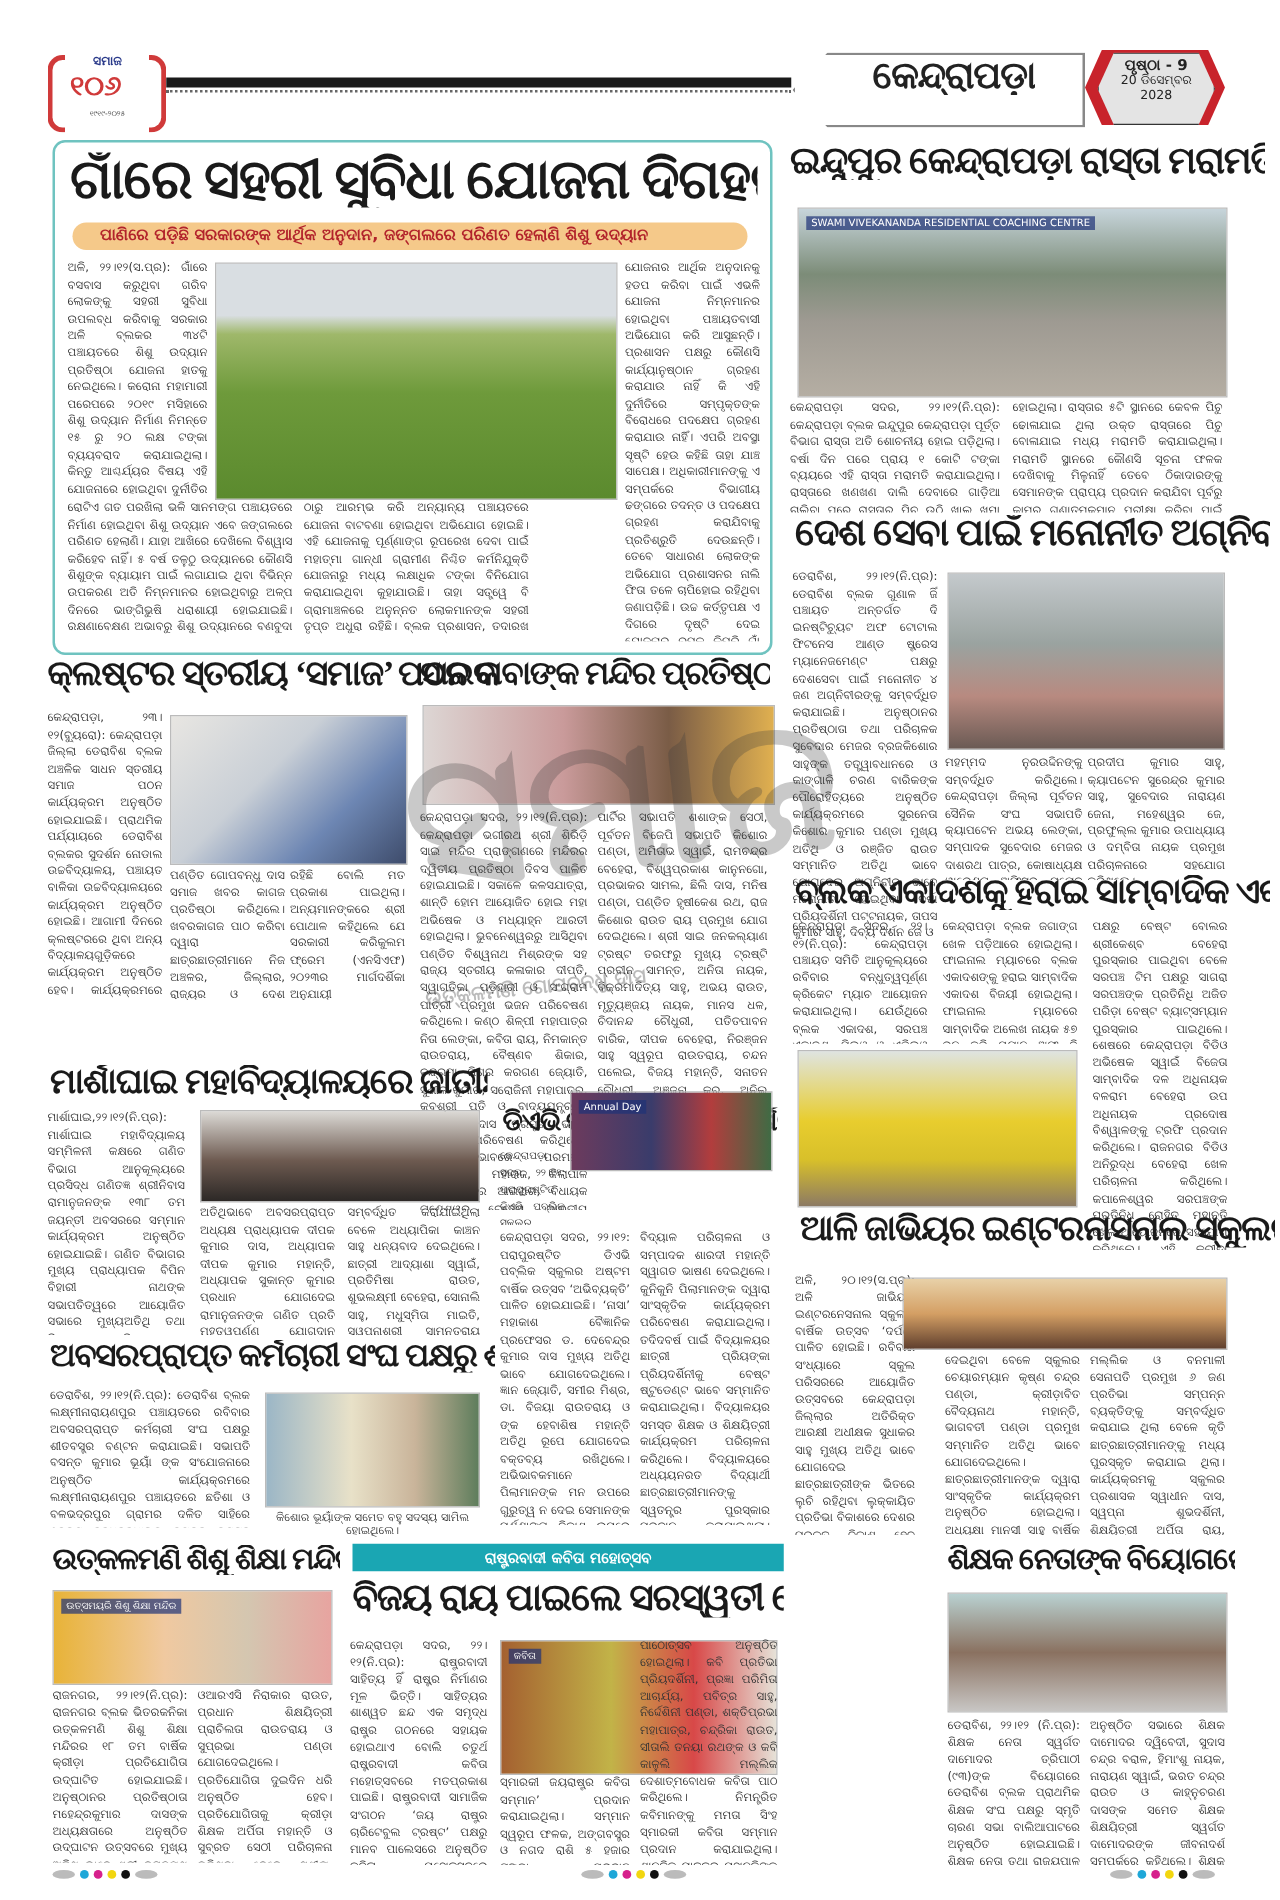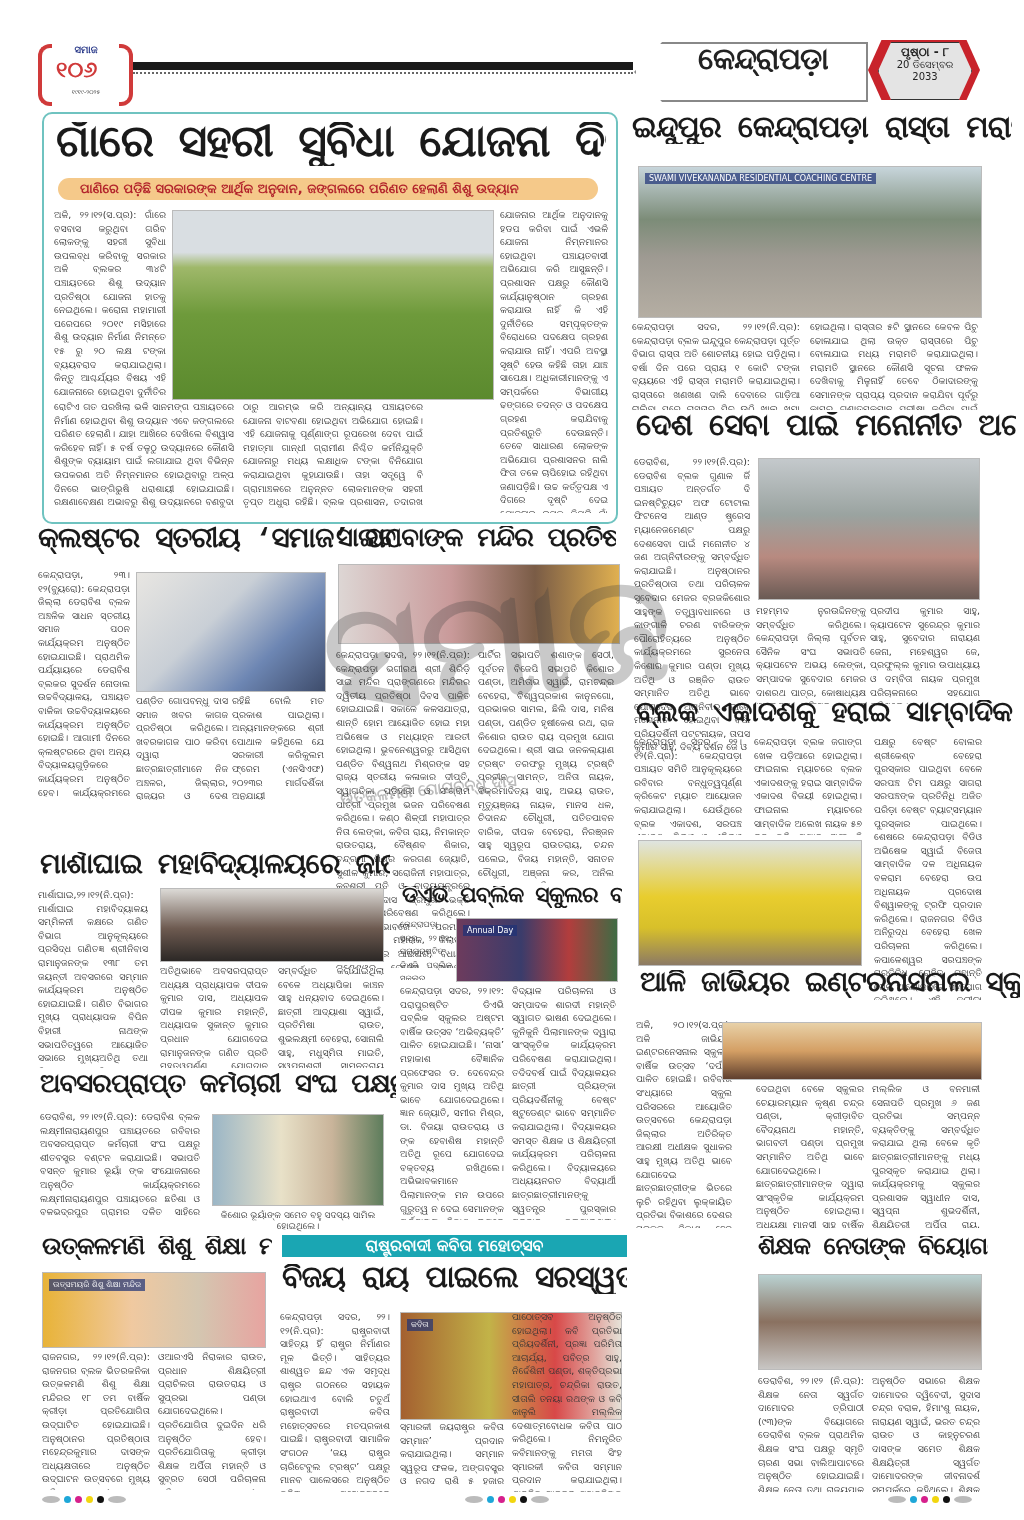--- a/index.html
+++ b/index.html
@@ -1,19 +1,19 @@
 <!DOCTYPE html>
 <html><head>
 <meta charset="utf-8">
 <style>
   html, body { margin: 0; padding: 0; background: #fff; }
   body { width: 1024px; height: 1520px; position: relative; overflow: hidden;
          font-family: "DejaVu Sans", sans-serif; color: #222; }
   .abs { position: absolute; }
-  .hl { font-family: Liberation Mono, monospace; font-weight: bold; color: #1a1a1a; line-height: 1; white-space: nowrap; overflow: hidden; letter-spacing: -1px; }
+  .hl { font-family: Liberation Serif, serif; font-weight: bold; color: #1a1a1a; line-height: 1; white-space: nowrap; overflow: hidden; letter-spacing: -1px; }
   .body-text { font-size: 9.4px; line-height: 13.6px; color: #333; text-align: justify; overflow: hidden; }
   .photo { position: absolute; overflow: hidden; border: 1px solid #bbb; }
   .caption { font-size: 9px; color: #333; text-align: center; }
 
   
   .logo-box { left: 38px; top: 40px; width: 95px; height: 62px; }
   .logo-bracket { position: absolute; top: 4px; width: 10px; height: 54px; border: 4px solid #d03a3a; }
   .logo-bracket.l { left: 0; border-right: none; border-radius: 12px 0 0 12px; }
   .logo-bracket.r { right: 0; border-left: none; border-radius: 0 12px 12px 0; }
   .logo-top { position: absolute; left: 18px; top: 4px; width: 60px; font-size: 10px; color: #2a3a8a; text-align: center; font-weight: bold; }
@@ -31,21 +31,21 @@
   .page-badge-inner { left: 878px; top: 42px; width: 92px; height: 56px; background: #e4e4e4; border: 1px solid #333;
                 clip-path: polygon(14% 0,86% 0,100% 50%,86% 100%,14% 100%,0 50%); text-align: center; }
   .page-no { font-size: 12px; font-weight: bold; color: #222; margin-top: 2px; }
   .page-date { font-size: 10px; color: #222; line-height: 12px; }
 
   
   .lead-box { left: 42px; top: 112px; width: 572px; height: 408px; border: 2px solid #6fc3c0; border-radius: 10px; }
   .subhead-pill { left: 58px; top: 178px; width: 540px; height: 22px; background: #f5c98a; border-radius: 11px; }
   .subhead-text { left: 80px; top: 181px; font-size: 13px; color: #b2232b; font-weight: bold; white-space: nowrap; }
 
-  .teal-banner { left: 282px; top: 1235px; width: 345px; height: 22px; background: #1aa6b3; color: #fff; font-weight: bold; font-size: 16px; text-align: center; line-height: 22px; }
+  .teal-banner { left: 282px; top: 1235px; width: 345px; height: 22px; background: #1aa6b3; color: #fff; font-weight: bold; font-size: 12px; text-align: center; line-height: 22px; }
 
   .reg-marks { position: absolute; display: flex; gap: 4px; align-items: center; }
   .reg-marks .oval { width: 18px; height: 7px; background: #bbb; border-radius: 50%; }
   .reg-marks .dot { width: 7px; height: 7px; border-radius: 50%; }
 
   .watermark { left: 330px; top: 560px; width: 260px; height: 300px; font-size: 150px; color: rgba(60,60,60,0.28); font-weight: bold; transform: rotate(-6deg); pointer-events: none; }
   .watermark-sub { left: 340px; top: 780px; font-size: 16px; color: rgba(60,60,60,0.35); font-weight: bold; transform: rotate(-6deg); white-space: nowrap; }
 
   
   .ph-field { background: linear-gradient(180deg,#d9dee2 0%,#d9dee2 22%,#9fb86a 30%,#6e9a3b 55%,#5b8a2e 100%); }
@@ -72,23 +72,23 @@
   <div class="logo-top">ସମାଜ</div>
   <div class="logo-num">୧୦୬</div>
   <div class="logo-years">୧୯୧୯-୨୦୨୫</div>
 </div>
 <div class="abs rule-thick"></div>
 <div class="abs rule-dots"></div>
 <div class="abs section-tab"></div>
 <div class="abs hl section-name">କେନ୍ଦ୍ରାପଡ଼ା</div>
 <div class="abs page-badge"></div>
 <div class="abs page-badge-inner">
-  <div class="page-no">ପୃଷ୍ଠା - ୮</div>
+  <div class="page-no">ପୃଷ୍ଠା - 9</div>
   <div class="page-date">20 ଡିସେମ୍ବର</div>
-  <div class="page-date">2033</div>
+  <div class="page-date">2028</div>
 </div>
 
 <div class="abs lead-box"></div>
 <div class="abs hl" style="left:56px;top:122px;font-size:44px;width:550px;">ଗାଁରେ ସହରୀ ସୁବିଧା ଯୋଜନା ଦିଗହରା</div>
 <div class="abs subhead-pill"></div>
 <div class="abs subhead-text">ପାଣିରେ ପଡ଼ିଛି ସରକାରଙ୍କ ଆର୍ଥିକ ଅନୁଦାନ, ଜଙ୍ଗଲରେ ପରିଣତ ହେଲାଣି ଶିଶୁ ଉଦ୍ୟାନ</div>
 <div class="abs body-text" style="left:54px;top:208px;width:112px;height:190px;">ଅଳି, ୨୨।୧୨(ସ.ପ୍ର): ଗାଁରେ ବସବାସ କରୁଥିବା ଗରିବ ଲୋକଙ୍କୁ ସହରୀ ସୁବିଧା ଉପଲବ୍ଧ କରିବାକୁ ସରକାର ଅଳି ବ୍ଲକର ୩୪ଟି ପଞ୍ଚାୟତରେ ଶିଶୁ ଉଦ୍ୟାନ ପ୍ରତିଷ୍ଠା ଯୋଜନା ହାତକୁ ନେଇଥିଲେ। କରୋନା ମହାମାରୀ ପରେପରେ ୨୦୧୯ ମସିହାରେ ଶିଶୁ ଉଦ୍ୟାନ ନିର୍ମାଣ ନିମନ୍ତେ ୧୫ ରୁ ୨୦ ଲକ୍ଷ ଟଙ୍କା ବ୍ୟୟବରାଦ କରାଯାଇଥିଲା। କିନ୍ତୁ ଆଶ୍ଚର୍ଯ୍ୟର ବିଷୟ ଏହି ଯୋଜନାରେ ହୋଇଥିବା ଦୁର୍ନୀତିର ରହସ୍ୟ ଏବେ ବାହାରି ହୋଇପଡ଼ୁଛି। ବ୍ଲକର ପ୍ରାୟତଃ ପଞ୍ଚାୟତରେ ଶିଶୁ ଉଦ୍ୟାନ ଅଧା ହୋଇ ପଡ଼ିରହିଛି। ବିଶେଷ କରି ଗତ ବର୍ଷଠୁ</div>
 <div class="photo ph-field" style="left:172px;top:210px;width:320px;height:188px;"></div>
 <div class="abs body-text" style="left:500px;top:208px;width:108px;height:305px;">ଯୋଜନାର ଆର୍ଥିକ ଅନୁଦାନକୁ ହଡପ କରିବା ପାଇଁ ଏଭଳି ଯୋଜନା ନିମ୍ନମାନର ହୋଇଥିବା ପଞ୍ଚାୟତବାସୀ ଅଭିଯୋଗ କରି ଆସୁଛନ୍ତି। ପ୍ରଶାସନ ପକ୍ଷରୁ କୌଣସି କାର୍ଯ୍ୟାନୁଷ୍ଠାନ ଗ୍ରହଣ କରାଯାଉ ନାହିଁ କି ଏହି ଦୁର୍ନୀତିରେ ସମ୍ପୃକ୍ତଙ୍କ ବିରୋଧରେ ପଦକ୍ଷେପ ଗ୍ରହଣ କରାଯାଉ ନାହିଁ। ଏପରି ଅବସ୍ଥା ସୃଷ୍ଟି ହେଉ କହିଛି ତାହା ଯାଞ୍ଚ ସାପେକ୍ଷ। ଅଧିକାରୀମାନଙ୍କୁ ଏ ସମ୍ପର୍କରେ ବିଭାଗୀୟ ଢଙ୍ଗରେ ତଦନ୍ତ ଓ ପଦକ୍ଷେପ ଗ୍ରହଣ କରାଯିବାକୁ ପ୍ରତିଶ୍ରୁତି ଦେଉଛନ୍ତି। ତେବେ ସାଧାରଣ ଲୋକଙ୍କ ଅଭିଯୋଗ ପ୍ରଶାସନର ନାଲି ଫିତା ତଳେ ଚାପିହୋଇ ରହିଥିବା ଜଣାପଡ଼ିଛି। ଉଚ୍ଚ କର୍ତ୍ତୃପକ୍ଷ ଏ ଦିଗରେ ଦୃଷ୍ଟି ଦେଇ ଯୋଜନାର ରୂପକ କିପରି ଗାଁ ଲୋକେ ପାଇବେ ସେ ଦିଗରେ ତୁରନ୍ତ ପଦକ୍ଷେପ ଗ୍ରହଣ କରିବା ସହ ଶିଶୁ ଉଦ୍ୟାନକୁ ପୁନରୁଦ୍ଧାର କରିବାକୁ ପଞ୍ଚାୟତବାସୀ ଦାବି କରିଛନ୍ତି। ଏ ସମ୍ପର୍କରେ ଅଳି ବିଡିଓ ଅଭିନାଶ ବିଶ୍ୱଜିତ ସେଠୀଙ୍କୁ ପଚାରିଯିବାରୁ ପୂର୍ବରୁ ହୋଇଥିବା ଯୋଜନାର ରୂପରେଖ କଣ ହୋଇଛି ତାହା ଦେଖିଲା ପରେ ତୁରନ୍ତ ନିର୍ଦ୍ଦିଷ୍ଟ ଯୋଜନାର ପୁନରୁଦ୍ଧାର ଦିଗରେ କାର୍ଯ୍ୟାନୁଷ୍ଠାନ ଗ୍ରହଣ କରାଯିବ ବୋଲି କହିଥିଲେ।</div>
 <div class="abs body-text" style="left:54px;top:400px;width:180px;height:110px;">ରୋଟିଏ ଗତ ପରଖିଲା ଭଳି ସାନମଙ୍ଗ ପଞ୍ଚାୟତରେ ନିର୍ମାଣ ହୋଇଥିବା ଶିଶୁ ଉଦ୍ୟାନ ଏବେ ଜଙ୍ଗଲରେ ପରିଣତ ହେଲାଣି। ଯାହା ଆଖିରେ ଦେଖିଲେ ବିଶ୍ୱାସ କରିହେବ ନାହିଁ। ୫ ବର୍ଷ ତଳୁଠୁ ଉଦ୍ୟାନରେ କୌଣସି ଶିଶୁଙ୍କ ବ୍ୟାୟାମ ପାଇଁ ଲଗାଯାଇ ଥିବା ବିଭିନ୍ନ ଉପକରଣ ଅତି ନିମ୍ନମାନର ହୋଇଥିବାରୁ ଅଳ୍ପ ଦିନରେ ଭାଙ୍ଗିଭୁଷି ଧରାଶାୟୀ ହୋଇଯାଇଛି। ରକ୍ଷଣାବେକ୍ଷଣ ଅଭାବରୁ ଶିଶୁ ଉଦ୍ୟାନରେ ବଣବୁଦା ଓ ଅନାବନା ଗଛ ଉଠି ଜଙ୍ଗଲର ରୂପ ସୃଷ୍ଟି କଲାଣି। ଏପରିକି ଅଳି ବ୍ଲକର ସତରଙ୍ଗକୁମା ସ୍ଥିତ ହେମାଳ, ଚାକକାନି, ନିଆଳ ଓ ମେଣ୍ଡପୁର</div>
@@ -124,21 +124,21 @@
 <div class="abs body-text" style="left:336px;top:648px;width:134px;height:320px;">କେନ୍ଦ୍ରାପଡ଼ା ସଦର, ୨୨।୧୨(ନି.ପ୍ର): କେନ୍ଦ୍ରାପଡ଼ା ଭଗୀରଥ ଶ୍ରୀ ଶିରିଡ଼ି ସାଇ ମନ୍ଦିର ପ୍ରାଙ୍ଗଣରେ ମନ୍ଦିରର ଦ୍ୱିତୀୟ ପ୍ରତିଷ୍ଠା ଦିବସ ପାଳିତ ହୋଇଯାଇଛି। ସକାଳେ କଳସଯାତ୍ରା, ଶାନ୍ତି ହୋମ ଆୟୋଜିତ ହୋଇ ମହା ଅଭିଷେକ ଓ ମଧ୍ୟାହ୍ନ ଆରତୀ ହୋଇଥିଲା। ଭୁବନେଶ୍ୱରରୁ ଆସିଥିବା ପଣ୍ଡିତ ବିଶ୍ୱନାଥ ମିଶ୍ରଙ୍କ ସହ ରାଜ୍ୟ ସ୍ତରୀୟ କଳାକାର ଦୀପ୍ତି, ସ୍ୱାଗତିକା ପଡ଼ିହାରୀ ଓ ସଂଗ୍ରାମ ପାତ୍ରୀ ପ୍ରମୁଖ ଭଜନ ପରିବେଷଣ କରିଥିଲେ। କଣ୍ଠ ଶିଳ୍ପୀ ମହାପାତ୍ର ନିତା ଲେଙ୍କା, କବିତା ରାୟ, ନିମକାନ୍ତ ରାଉତରାୟ, ବୈଷ୍ଣବ ଶିକାର, ଚନ୍ଦ୍ରମା ମିଶ୍ର କରଗଣ ଜ୍ୟୋତି, ସୁଶୀଳ କୁମାର, ସରୋଜିନୀ ମହାପାତ୍ର, କବଶ୍ରୀ ପତି ଓ ବାଦ୍ୟଯନ୍ତ୍ରରେ ଜଗନ୍ନାଥ ଦାସ ପ୍ରମୁଖ ଭକ୍ତି ସଙ୍ଗୀତ ପରିବେଷଣ କରିଥିଲେ। ଅତିଥି ଭାବରେ ପରମହଂସ ପ୍ରଜ୍ଞାନାନନ୍ଦ ମହାରାଜ, କିଲାପାଳ ରଘୁରାମ ଆର ଆଇଅର, ବିଧାୟକ ଗଣେଶ୍ୱର ବେହେରା, ଭାରତୀୟ ଜନତା</div>
 <div class="abs body-text" style="left:478px;top:648px;width:136px;height:235px;">ପାର୍ଟିର ସଭାପତି ଶଶାଙ୍କ ସେଠୀ, ପୂର୍ବତନ ବିଜେପି ସଭାପତି କିଶୋର ପଣ୍ଡା, ଅମିତାଭ ସ୍ୱାଇଁ, ରାମଚନ୍ଦ୍ର ବେହେରା, ବିଶ୍ୱପ୍ରକାଶ କାନୁନଗୋ, ପ୍ରଭାକର ସାମଲ, ଛିଲି ଦାସ, ମନିଷ ପଣ୍ଡା, ପଣ୍ଡିତ ହୃଷୀକେଶ ରଥ, ରାଜ କିଶୋର ରାଉତ ରାୟ ପ୍ରମୁଖ ଯୋଗ ଦେଇଥିଲେ। ଶ୍ରୀ ସାଇ ଜନକଲ୍ୟାଣ ଟ୍ରଷ୍ଟ ତରଫରୁ ମୁଖ୍ୟ ଟ୍ରଷ୍ଟି ପ୍ରବୀନ ସାମନ୍ତ, ଅନିତା ନାୟକ, ବିକ୍ରମାଦିତ୍ୟ ସାହୁ, ଅଭୟ ରାଉତ, ମୃତ୍ୟୁଞ୍ଜୟ ନାୟକ, ମାନସ ଧଳ, ଚିଦାନନ୍ଦ ଚୌଧୁରୀ, ପତିତପାବନ ବାରିକ, ଦୀପକ ବେହେରା, ନିରଞ୍ଜନ ସାହୁ ସ୍ୱରୂପ ରାଉତରାୟ, ଚନ୍ଦନ ପଲେଇ, ବିଜୟ ମହାନ୍ତି, ସନାତନ ଚୌଧୁରୀ, ଅଞ୍ଜନା କର, ଅନିଲ ପଣ୍ଡାକରାୟ, କାଳିପ୍ରସାଦ ମହାରଣା, ସରିତା ଦାସ, ଚିନ୍ମୟ ମହାନ୍ତି, ଦୀପକ ଦାସ, ଚିତରଞ୍ଜନ ଧଳ, ପ୍ରଦୀପ ସାହୁ, ବିଶ୍ୱ ରଞ୍ଜନ ଧଳ ପ୍ରମୁଖ ଉତ୍ସବ କାର୍ଯ୍ୟକ୍ରମକୁ ସୁଚାରୁ ରୂପେ ପରିଚାଳନା କରିଥିଲେ।</div>
 
 <div class="abs hl" style="left:40px;top:852px;font-size:28px;width:350px;">ମାର୍ଶାଘାଇ ମହାବିଦ୍ୟାଳୟରେ ଜାତୀୟ ଗଣିତ ଦିବସ</div>
 <div class="abs body-text" style="left:38px;top:888px;width:110px;height:180px;">ମାର୍ଶାଘାଇ,୨୨।୧୨(ନି.ପ୍ର): ମାର୍ଶାଘାଇ ମହାବିଦ୍ୟାଳୟ ସମ୍ମିଳନୀ କକ୍ଷରେ ଗଣିତ ବିଭାଗ ଆନୁକୂଲ୍ୟରେ ପ୍ରସିଦ୍ଧ ଗଣିତଜ୍ଞ ଶ୍ରୀନିବାସ ରାମାନୁଜନଙ୍କ ୧୩୮ ତମ ଜୟନ୍ତୀ ଅବସରରେ ସମ୍ମାନ କାର୍ଯ୍ୟକ୍ରମ ଅନୁଷ୍ଠିତ ହୋଇଯାଇଛି। ଗଣିତ ବିଭାଗର ମୁଖ୍ୟ ପ୍ରାଧ୍ୟାପକ ବିପିନ ବିହାରୀ ନାଥଙ୍କ ସଭାପତିତ୍ୱରେ ଆୟୋଜିତ ସଭାରେ ମୁଖ୍ୟଅତିଥି ତଥା ବିଷୟ ବିଶାରଦଭାବେ ମାର୍ଶାଘାଇ ଓ କେନ୍ଦ୍ରାପଡ଼ା ସ୍ୱୟଂଶାସିତ ମହାବିଦ୍ୟାଳୟର ପ୍ରାକ୍ତନ ପ୍ରଧାପକ ଡ. ରତିକାନ୍ତ କାମିଲା, ସମ୍ମାନିତ</div>
 <div class="photo ph-seminar" style="left:160px;top:888px;width:222px;height:72px;"></div>
 <div class="abs body-text" style="left:160px;top:964px;width:108px;height:104px;">ଅତିଥିଭାବେ ଅବସରପ୍ରାପ୍ତ ଅଧ୍ୟକ୍ଷ ପ୍ରାଧ୍ୟାପକ ଦୀପକ କୁମାର ଦାସ, ଅଧ୍ୟାପକ ଦୀପକ କୁମାର ମହାନ୍ତି, ଅଧ୍ୟାପକ ସୁକାନ୍ତ କୁମାର ପ୍ରଧାନ ଯୋଗଦେଇ ରାମାନୁଜନଙ୍କ ଗଣିତ ପ୍ରତି ମହତ୍ତ୍ୱପୂର୍ଣ୍ଣ ଯୋଗଦାନ ସମ୍ପର୍କରେ କହିଥିଲେ। ବିଭାଗ ତରଫରୁ ଡ. କାମିଲାଙ୍କୁ</div>
 <div class="abs body-text" style="left:278px;top:964px;width:106px;height:104px;">ସମ୍ବର୍ଦ୍ଧିତ କରାଯାଇଥିଲା ବେଳେ ଅଧ୍ୟାପିକା କାଞ୍ଚନ ସାହୁ ଧନ୍ୟବାଦ ଦେଇଥିଲେ। ଛାତ୍ରୀ ଆଦ୍ୟାଶା ସ୍ୱାଇଁ, ପ୍ରତିମିଷା ରାଉତ, ଶୁଭଲକ୍ଷ୍ମୀ ବେହେରା, ସୋନାଲି ସାହୁ, ମଧୁସ୍ମିତା ମାଇତି, ସ୍ୱପ୍ନାଶ୍ରୀ ସାମନ୍ତରାୟ କାର୍ଯ୍ୟକ୍ରମ ପରିଚାଳନାରେ ସହଯୋଗ କରିଥିଲେ।</div>
 
 <div class="abs hl" style="left:402px;top:886px;font-size:22px;width:220px;">ଡିଏଭି ପବ୍ଲିକ ସ୍କୁଲର ବାର୍ଷିକ ଉତ୍ସବ</div>
-<div class="photo ph-stage" style="left:456px;top:918px;width:160px;height:62px;text-align:center;">
+<div class="photo ph-stage" style="left:456px;top:873px;width:160px;height:62px;text-align:center;">
   <div class="photo-label">Annual Day</div>
 </div>
 <div class="abs body-text" style="left:400px;top:918px;width:52px;height:62px;font-size:8.4px;">କେନ୍ଦ୍ରାପଡ଼ା ସଦର, ୨୨।୧୨: ପରାପୁରଷ୍ଟିତ ଡିଏଭି ପବ୍ଲିକ ସ୍କୁଲର ଅଷ୍ଟମ ବାର୍ଷିକ ଉତ୍ସବ ‘ଅଭିବ୍ୟକ୍ତି’ ପାଳିତ ହୋଇଯାଇଛି। ‘ନାସା’ ମହାକାଶ ବୈଜ୍ଞାନିକ ପ୍ରଫେସର ଡ. ଦେବେନ୍ଦ୍ର କୁମାର ଦାସ ମୁଖ୍ୟ ଅତିଥି ଭାବେ ଯୋଗଦେଇଥିଲେ। ଜ୍ଞାନ ଜ୍ୟୋତି, ସମୀର ମିଶ୍ର, ଡା. ବିଜୟା ରାଉତରାୟ ଓ ଙ୍କ ହେବାଶିଷ ମହାନ୍ତି ଅତିଥି ରୂପେ ଯୋଗଦେଇ ବକ୍ତବ୍ୟ ରଖିଥିଲେ। ଅଭିଭାବକମାନେ ପିଲାମାନଙ୍କ ମନ ଉପରେ ଗୁରୁତ୍ୱ ନ ଦେଇ ସେମାନଙ୍କ ପୂର୍ଣ୍ଣାଙ୍ଗ ବିକାଶ ଉପରେ ଗୁରୁତ୍ୱ ଦେବା ଆବଶ୍ୟକ। ଏହା ଆଗାମୀ ସମୟର ଆହ୍ୱାନ ବୋଲି ଅତିଥିମାନେ କହିଥିଲେ। ଉତ୍ସବକୁ</div>
 <div class="abs body-text" style="left:400px;top:984px;width:104px;height:236px;">କେନ୍ଦ୍ରାପଡ଼ା ସଦର, ୨୨।୧୨: ପରାପୁରଷ୍ଟିତ ଡିଏଭି ପବ୍ଲିକ ସ୍କୁଲର ଅଷ୍ଟମ ବାର୍ଷିକ ଉତ୍ସବ ‘ଅଭିବ୍ୟକ୍ତି’ ପାଳିତ ହୋଇଯାଇଛି। ‘ନାସା’ ମହାକାଶ ବୈଜ୍ଞାନିକ ପ୍ରଫେସର ଡ. ଦେବେନ୍ଦ୍ର କୁମାର ଦାସ ମୁଖ୍ୟ ଅତିଥି ଭାବେ ଯୋଗଦେଇଥିଲେ। ଜ୍ଞାନ ଜ୍ୟୋତି, ସମୀର ମିଶ୍ର, ଡା. ବିଜୟା ରାଉତରାୟ ଓ ଙ୍କ ହେବାଶିଷ ମହାନ୍ତି ଅତିଥି ରୂପେ ଯୋଗଦେଇ ବକ୍ତବ୍ୟ ରଖିଥିଲେ। ଅଭିଭାବକମାନେ ପିଲାମାନଙ୍କ ମନ ଉପରେ ଗୁରୁତ୍ୱ ନ ଦେଇ ସେମାନଙ୍କ ପୂର୍ଣ୍ଣାଙ୍ଗ ବିକାଶ ଉପରେ ଗୁରୁତ୍ୱ ଦେବା ଆବଶ୍ୟକ। ଏହା ଆଗାମୀ ସମୟର ଆହ୍ୱାନ ବୋଲି ଅତିଥିମାନେ କହିଥିଲେ। ଉତ୍ସବକୁ</div>
 <div class="abs body-text" style="left:512px;top:984px;width:104px;height:236px;">ବିଦ୍ୟାଳ ପରିଚାଳନା ଓ ସମ୍ପାଦକ ଶାରଦୀ ମହାନ୍ତି ସ୍ୱାଗତ ଭାଷଣ ଦେଇଥିଲେ। କୁନିକୁନି ପିଲାମାନଙ୍କ ଦ୍ୱାରା ସାଂସ୍କୃତିକ କାର୍ଯ୍ୟକ୍ରମ ପରିବେଷଣ କରାଯାଇଥିଲା। ତଦିଦବର୍ଷ ପାଇଁ ବିଦ୍ୟାଳୟର ଛାତ୍ରୀ ପ୍ରିୟଙ୍କା ପ୍ରିୟଦର୍ଶିନୀକୁ ବେଷ୍ଟ ଷ୍ଟୁଡେଣ୍ଟ ଭାବେ ସମ୍ମାନିତ କରାଯାଇଥିଲା। ବିଦ୍ୟାଳୟର ସମସ୍ତ ଶିକ୍ଷକ ଓ ଶିକ୍ଷୟିତ୍ରୀ କାର୍ଯ୍ୟକ୍ରମ ପରିଚାଳନା କରିଥିଲେ। ବିଦ୍ୟାଳୟରେ ଅଧ୍ୟୟନରତ ବିଦ୍ୟାର୍ଥୀ ଛାତ୍ରଛାତ୍ରୀମାନଙ୍କୁ ସ୍ୱତନ୍ତ୍ର ପୁରସ୍କାର ପ୍ରଦାନ କରାଯାଇଥିଲା। ସମାଜର ମୁଖ୍ୟ ସ୍ରୋତରେ ସାମିଲ କରିବା ପାଇଁ ପ୍ରତିଶ୍ରୁତି ଦିଆଯାଇଥିଲା। ବିଦ୍ୟାଳୟ ଅଧ୍ୟକ୍ଷ ରଞ୍ଜନ କୁମାର</div>
 
 <div class="abs hl" style="left:640px;top:970px;font-size:28px;width:380px;">ଆଳି ଜାଭିୟର ଇଣ୍ଟରନାସନାଲ ସ୍କୁଲର ବାର୍ଷିକ ଉତ୍ସବ</div>
 <div class="abs body-text" style="left:636px;top:1018px;width:96px;height:210px;">ଅଳି, ୨୦।୧୨(ସ.ପ୍ର): ଅଳି ଜାଭିୟର ଇଣ୍ଟରନେସନାଲ ସ୍କୁଲର ବାର୍ଷିକ ଉତ୍ସବ ‘ଦର୍ପଣ’ ପାଳିତ ହୋଇଛି। ରବିବାର ସଂଧ୍ୟାରେ ସ୍କୁଲ ପରିସରରେ ଆୟୋଜିତ ଉତ୍ସବରେ କେନ୍ଦ୍ରାପଡ଼ା ଜିଲ୍ଲାର ଅତିରିକ୍ତ ଆରକ୍ଷୀ ଅଧୀକ୍ଷକ ସୁଧାକର ସାହୁ ମୁଖ୍ୟ ଅତିଥି ଭାବେ ଯୋଗଦେଇ ଛାତ୍ରଛାତ୍ରୀଙ୍କ ଭିତରେ ଲୁଚି ରହିଥିବା ଲୁକ୍କାୟିତ ପ୍ରତିଭା ବିକାଶରେ ଦେଶର ପ୍ରକୃତ ବିକାଶ ହେବ ବୋଲି କହିଥିଲେ। ସ୍କୁଲର ନିର୍ଦ୍ଦେଶିକା ଜୟଶ୍ରୀ ପଣ୍ଡାଙ୍କ ସଭାପତିତ୍ୱରେ ଅନୁଷ୍ଠିତ ଉତ୍ସବରେ ଜିଲ୍ଲା ଶିକ୍ଷା ଅଧିକାରୀ ପବିତ୍ର ମୋହନ ବାରିକ ମୁଖ୍ୟ ବକ୍ତା ଭାବେ ଯୋଗ</div>
 <div class="photo ph-school-stage" style="left:722px;top:1022px;width:258px;height:56px;"></div>
 <div class="abs body-text" style="left:756px;top:1082px;width:108px;height:146px;">ଦେଇଥିବା ବେଳେ ସ୍କୁଲର ଚେୟାରମ୍ୟାନ କୃଷ୍ଣ ଚନ୍ଦ୍ର ପଣ୍ଡା, କ୍ରୀଡ଼ାବିତ ବୈଦ୍ୟନାଥ ମହାନ୍ତି, ଭାଗବତୀ ପଣ୍ଡା ପ୍ରମୁଖ ସମ୍ମାନିତ ଅତିଥି ଭାବେ ଯୋଗଦେଇଥିଲେ। ଛାତ୍ରଛାତ୍ରୀମାନଙ୍କ ଦ୍ୱାରା ସାଂସ୍କୃତିକ କାର୍ଯ୍ୟକ୍ରମ ଅନୁଷ୍ଠିତ ହୋଇଥିଲା। ଅଧ୍ୟକ୍ଷା ମାନସୀ ସାହୁ ବାର୍ଷିକ ବିବରଣୀ ପାଠ କରିଥିଲେ। ପଣ୍ଡିତ ମହେଶ୍ୱର ନନ୍ଦ, ଙ୍ଗ. ନୀଳାଦ୍ରି ଭୂଷଣ ମହାପାତ୍ର, ଉର୍ବଶୀ ଦାସ, ଉଇମାଧବ ପ୍ରତିନିଧି ପ୍ରମୋଦ</div>

